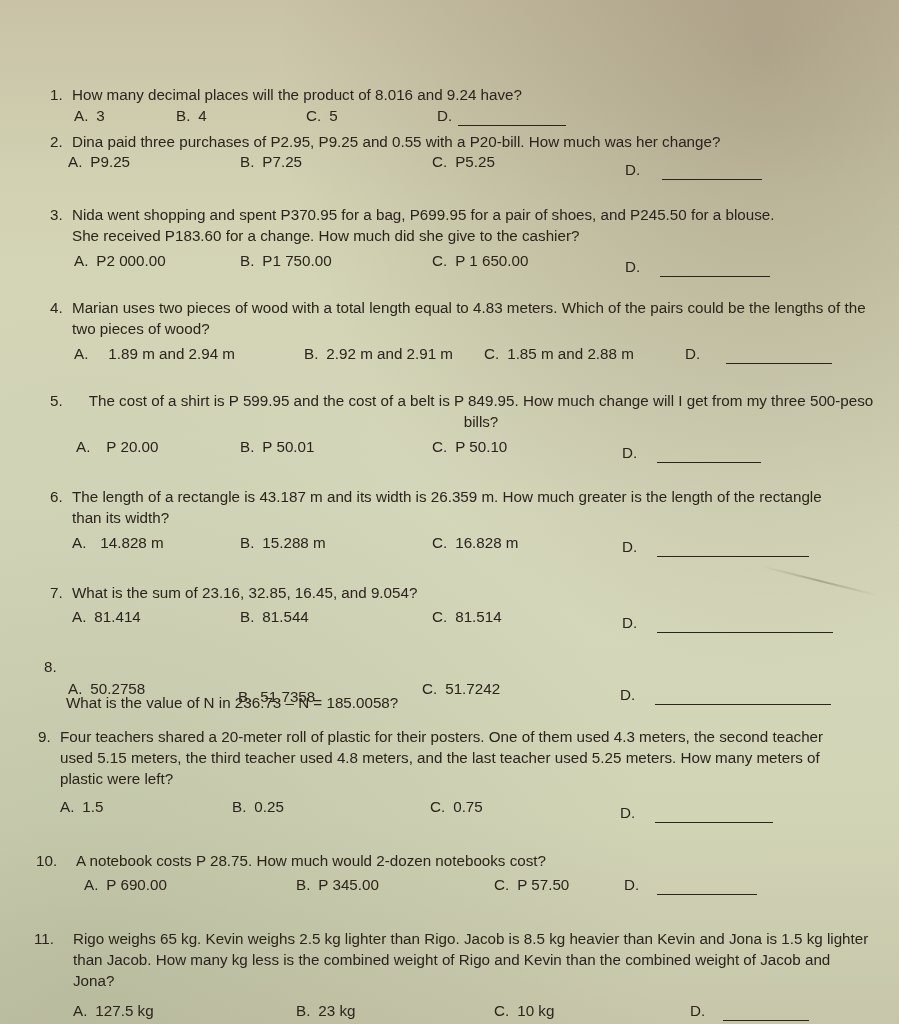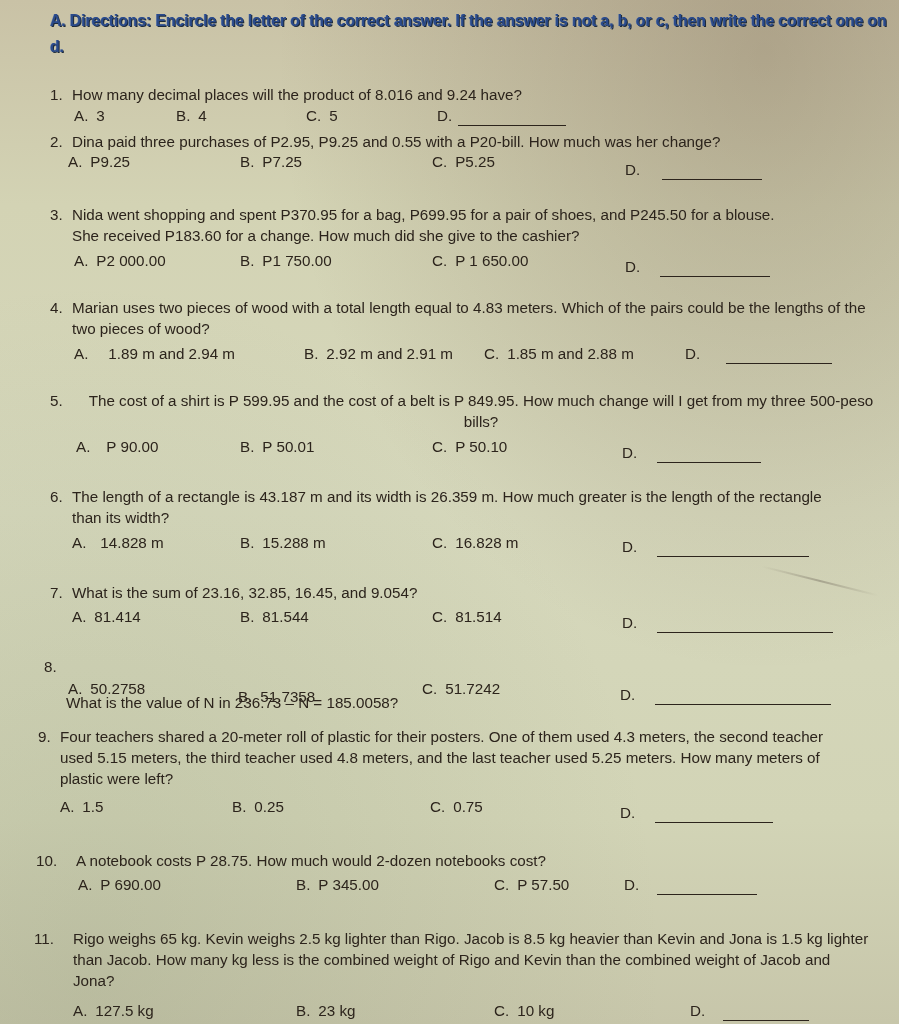--- a/index.html
+++ b/index.html
@@ -30,24 +30,20 @@
       position: absolute; left: 760px; top: 580px; width: 120px; height: 2px;
       background: linear-gradient(90deg, rgba(0,0,0,0), rgba(90,80,70,0.35), rgba(0,0,0,0));
       transform: rotate(14deg);
     }
   </style>
 </head>
 <body>
 
 <div class="sheet">
 
-  <div class="directions">
-    <span>A. Directions:</span>
-    <span>Encircle the letter of the correct answer.  If the answer is not a, b, or c, then write the correct one on d.</span>
-  </div>
 
   <div class="q" style="top:84px;height:44px;">
     <span class="q-num">1.</span>
     <span class="q-text">How many decimal places will the product of 8.016 and 9.24 have?</span>
     <div class="opts" style="top:21px;">
       <span class="opt" style="left:74px;"><span class="opt-letter">A.</span><span>3</span></span>
       <span class="opt" style="left:176px;"><span class="opt-letter">B.</span><span>4</span></span>
       <span class="opt" style="left:306px;"><span class="opt-letter">C.</span><span>5</span></span>
       <span class="opt" style="left:437px;"><span>D.</span><span class="blank" style="width:108px;"></span></span>
     </div>
@@ -83,21 +79,21 @@
       <span class="opt" style="left:304px;"><span class="opt-letter">B.</span><span>2.92 m and 2.91 m</span></span>
       <span class="opt" style="left:484px;"><span class="opt-letter">C.</span><span>1.85 m and 2.88 m</span></span>
       <span class="opt" style="left:685px;"><span>D.</span><span class="blank" style="width:106px;margin-left:26px;"></span></span>
     </div>
   </div>
 
   <div class="q" style="top:390px;height:72px;">
     <span class="q-num">5.</span>
     <span class="q-text" style="left:76px;text-align:center;">The cost of a shirt is P 599.95 and the cost of a belt is P 849.95.  How much change will I get from my three  500-peso bills?</span>
     <div class="opts" style="top:46px;">
-      <span class="opt" style="left:76px;"><span class="opt-letter" style="margin-right:16px;">A.</span><span>P 90.00</span></span>
+      <span class="opt" style="left:76px;"><span class="opt-letter" style="margin-right:16px;">A.</span><span>P 20.00</span></span>
       <span class="opt" style="left:240px;"><span class="opt-letter">B.</span><span>P 50.01</span></span>
       <span class="opt" style="left:432px;"><span class="opt-letter">C.</span><span>P 50.10</span></span>
       <span class="opt" style="left:622px;top:6px;"><span>D.</span><span class="blank" style="width:104px;margin-left:20px;"></span></span>
     </div>
   </div>
 
   <div class="q" style="top:486px;height:72px;">
     <span class="q-num">6.</span>
     <span class="q-text" style="width:770px;">The length of a rectangle is 43.187 m and its width is 26.359 m.  How much greater is the length of the rectangle than its width?</span>
     <div class="opts" style="top:46px;">
@@ -138,21 +134,21 @@
       <span class="opt" style="left:232px;"><span class="opt-letter">B.</span><span>0.25</span></span>
       <span class="opt" style="left:430px;"><span class="opt-letter">C.</span><span>0.75</span></span>
       <span class="opt" style="left:620px;top:6px;"><span>D.</span><span class="blank" style="width:118px;margin-left:20px;"></span></span>
     </div>
   </div>
 
   <div class="q" style="top:850px;height:48px;padding-left:25px;">
     <span class="q-num" style="left:36px;">10.</span>
     <span class="q-text" style="left:76px;">A notebook costs P 28.75.  How much would 2-dozen notebooks cost?</span>
     <div class="opts" style="top:24px;">
-      <span class="opt" style="left:78px;"><span class="opt-letter">A.</span><span>P 690.00</span></span>
+      <span class="opt" style="left:84px;"><span class="opt-letter">A.</span><span>P 690.00</span></span>
       <span class="opt" style="left:296px;"><span class="opt-letter">B.</span><span>P 345.00</span></span>
       <span class="opt" style="left:494px;"><span class="opt-letter">C.</span><span>P 57.50</span></span>
       <span class="opt" style="left:624px;"><span>D.</span><span class="blank" style="width:100px;margin-left:18px;"></span></span>
     </div>
   </div>
 
   <div class="q" style="top:928px;height:96px;">
     <span class="q-num" style="left:34px;">11.</span>
     <span class="q-text" style="left:73px;width:800px;">Rigo weighs 65 kg.  Kevin weighs 2.5 kg lighter than Rigo.  Jacob is 8.5 kg heavier than Kevin and Jona is 1.5 kg lighter than Jacob.  How many kg less is the combined weight of Rigo and Kevin than the combined weight of Jacob and Jona?</span>
     <div class="opts" style="top:72px;">

